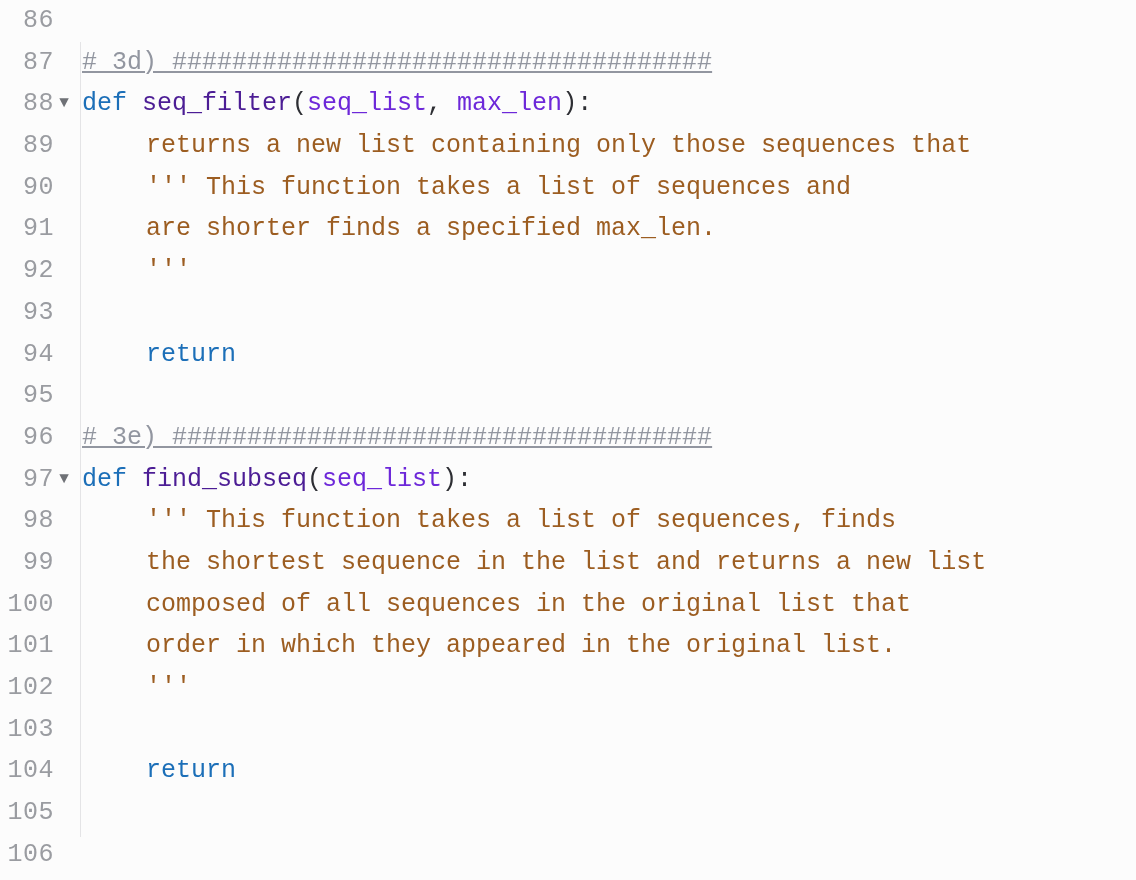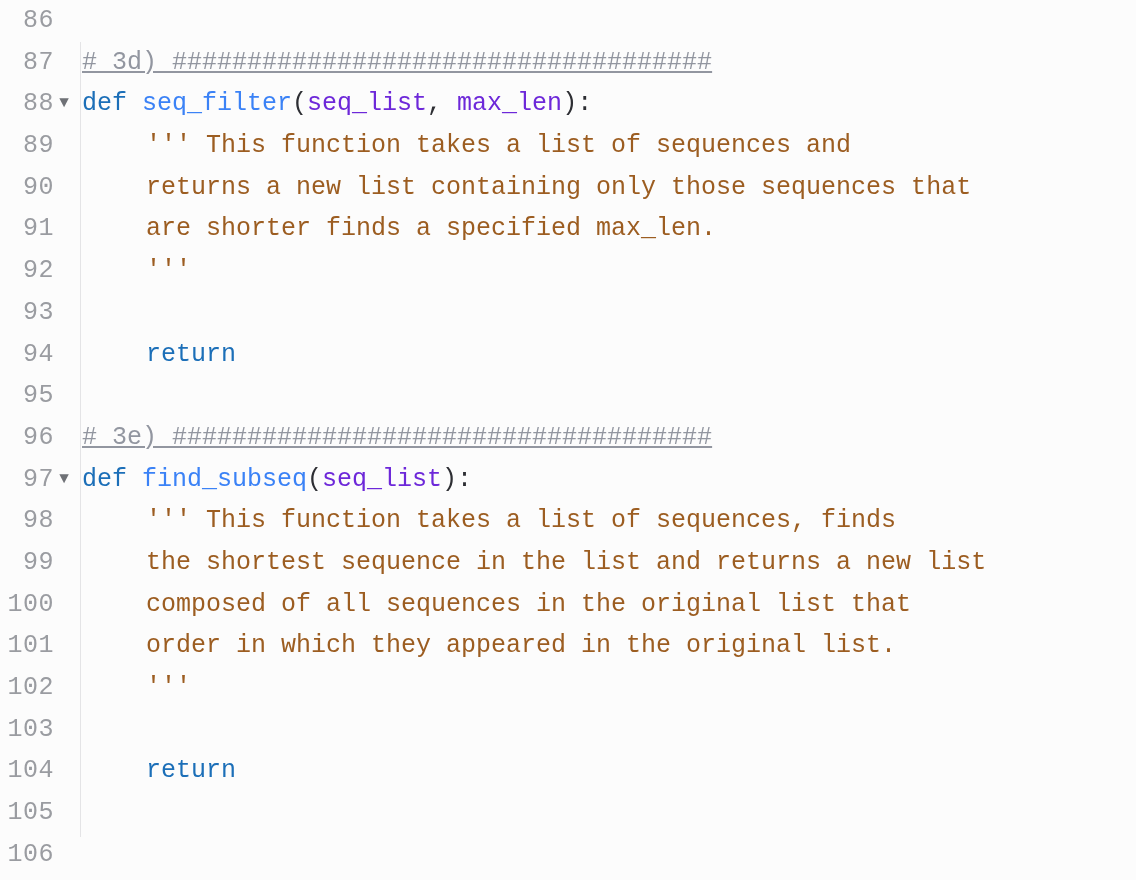--- a/index.html
+++ b/index.html
@@ -58,21 +58,21 @@
     position: relative;
   }
   .guide-bar {
     position: absolute;
     left: 6px;
     width: 1px;
     background: #e4e4e6;
   }
   .c-comment { color: #9296a0; text-decoration: underline; }
   .c-kw      { color: #1c6fb8; }
-  .c-func    { color: #3b82f6; }
+  .c-func    { color: #4c1d95; }
   .c-punc    { color: #2d2e33; }
   .c-param   { color: #6d28d9; }
   .c-str     { color: #9c5d21; }
   .indent    { display:inline-block; width: 64px; }
 </style>
 </head>
 <body>
 
 <div class="editor">
   <div class="gutter" id="gutter">
@@ -159,22 +159,22 @@
       <div class="gutter-row">
         <span class="lnum">106</span>
         <span class="fold"></span>
       </div>
     </div>
   <div class="code-area" id="code">
     <div class="guide-bar" style="top:41.7px; height:795px;"></div>
   <div class="code-line"><span class="indent"></span></div>
       <div class="code-line"><span class="c-comment"># 3d) ####################################</span></div>
       <div class="code-line"><span class="c-kw">def </span><span class="c-func">seq_filter</span><span class="c-punc">(</span><span class="c-param">seq_list</span><span class="c-punc">, </span><span class="c-param">max_len</span><span class="c-punc">):</span></div>
+      <div class="code-line"><span class="indent"></span><span class="c-str">returns a new list containing only those sequences that</span></div>
       <div class="code-line"><span class="indent"></span><span class="c-str">''' This function takes a list of sequences and</span></div>
-      <div class="code-line"><span class="indent"></span><span class="c-str">returns a new list containing only those sequences that</span></div>
       <div class="code-line"><span class="indent"></span><span class="c-str">are shorter finds a specified max_len.</span></div>
       <div class="code-line"><span class="indent"></span><span class="c-str">'''</span></div>
       <div class="code-line"><span class="indent"></span></div>
       <div class="code-line"><span class="indent"></span><span class="c-kw">return</span></div>
       <div class="code-line"><span class="indent"></span></div>
       <div class="code-line"><span class="c-comment"># 3e) ####################################</span></div>
       <div class="code-line"><span class="c-kw">def </span><span class="c-func">find_subseq</span><span class="c-punc">(</span><span class="c-param">seq_list</span><span class="c-punc">):</span></div>
       <div class="code-line"><span class="indent"></span><span class="c-str">''' This function takes a list of sequences, finds</span></div>
       <div class="code-line"><span class="indent"></span><span class="c-str">the shortest sequence in the list and returns a new list</span></div>
       <div class="code-line"><span class="indent"></span><span class="c-str">composed of all sequences in the original list that</span></div>

